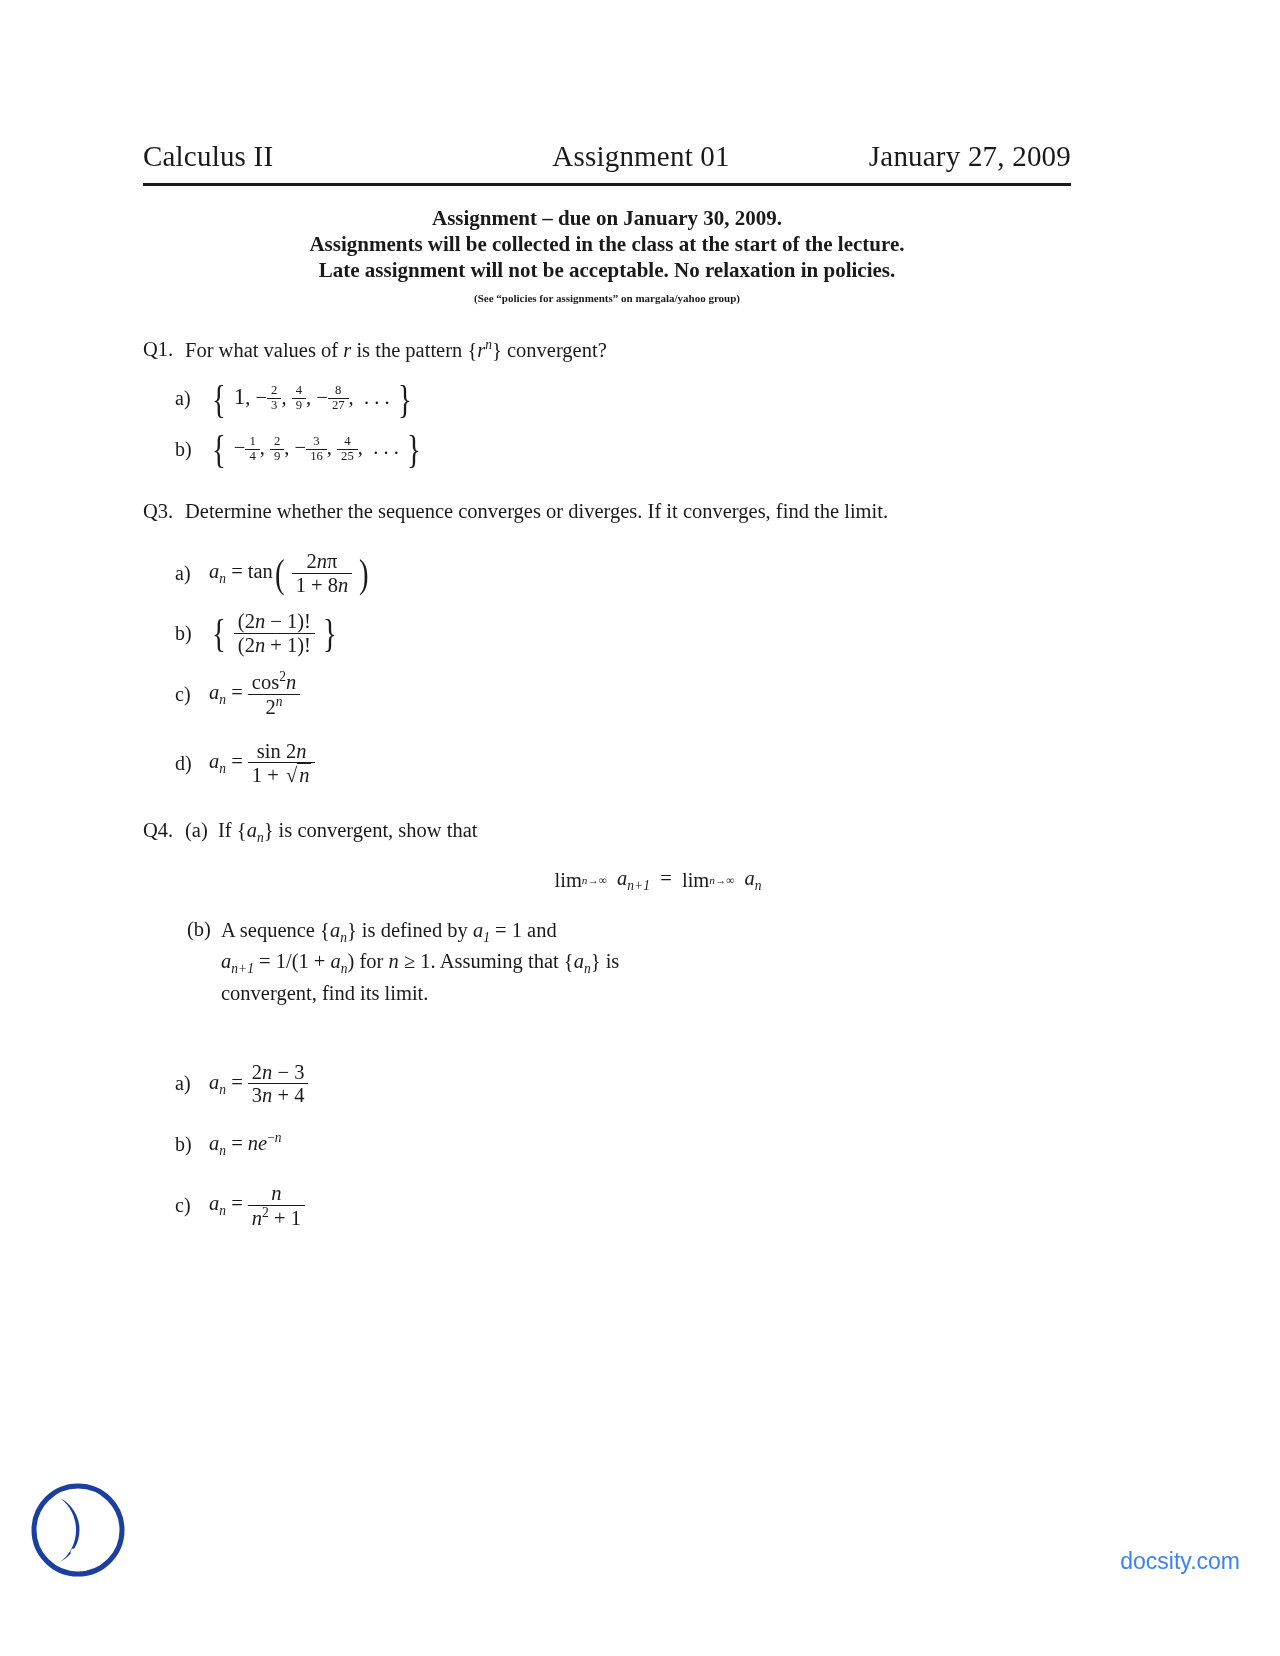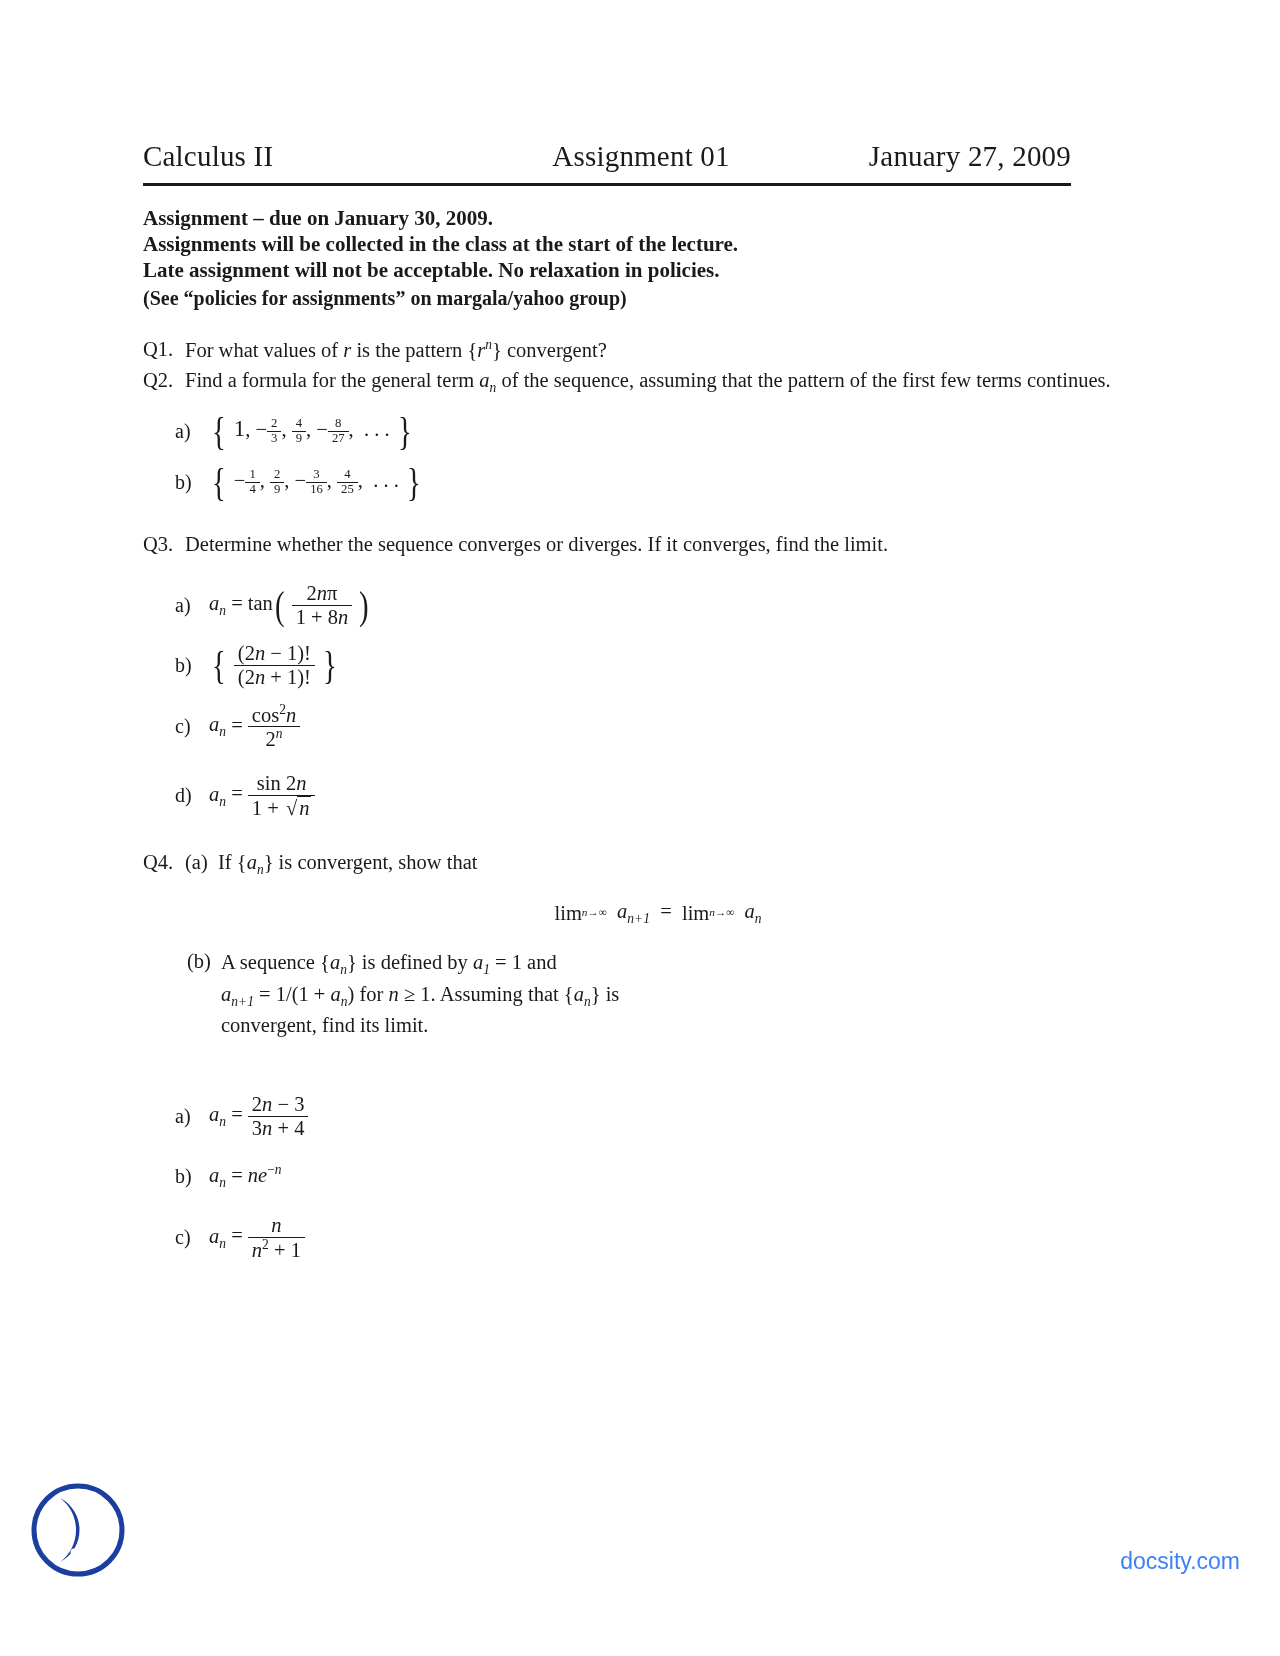--- a/index.html
+++ b/index.html
@@ -46,29 +46,29 @@
     height: 3px;
     background: #1a1a1a;
   }
 
   
   .notice {
     position: absolute;
     left: 143px;
     top: 205px;
     width: 928px;
-    text-align: left;
+    text-align: center;
     font-weight: bold;
   }
   .notice .l1, .notice .l2, .notice .l3 {
     font-size: 21px;
     line-height: 26px;
   }
   .notice .l4 {
-    font-size: 20px;
+    font-size: 11px;
     line-height: 26px;
     margin-top: 2px;
   }
 
   
   .body-area {
     position: absolute;
     left: 143px;
     top: 336px;
     width: 990px;
@@ -216,26 +216,20 @@
       <div class="qlabel">Q1.</div>
       <div class="qtext">
         <span>For what values of</span>
         <span class="var math">r</span>
         <span>is the pattern</span>
         <span class="math">{<span class="var">r</span><span class="sup var">n</span>}</span>
         <span>convergent?</span>
       </div>
     </div>
 
-    <div class="q">
-      <div class="qlabel">Q2.</div>
-      <div class="qtext">
-        Find a formula for the general term <span class="math var">a<span class="sub-i">n</span></span> of the sequence, assuming that the pattern of the first few terms continues.
-      </div>
-    </div>
 
     <div class="gap-s"></div>
 
     <div class="sub">
       <div class="slabel">a)</div>
       <div class="sbody math">
         <span class="brace-tall">{</span>
         <span style="font-size:1.12em;">1</span>,&nbsp;−<span class="frac small">
             <span class="num">2</span>
             <span class="den">3</span>

